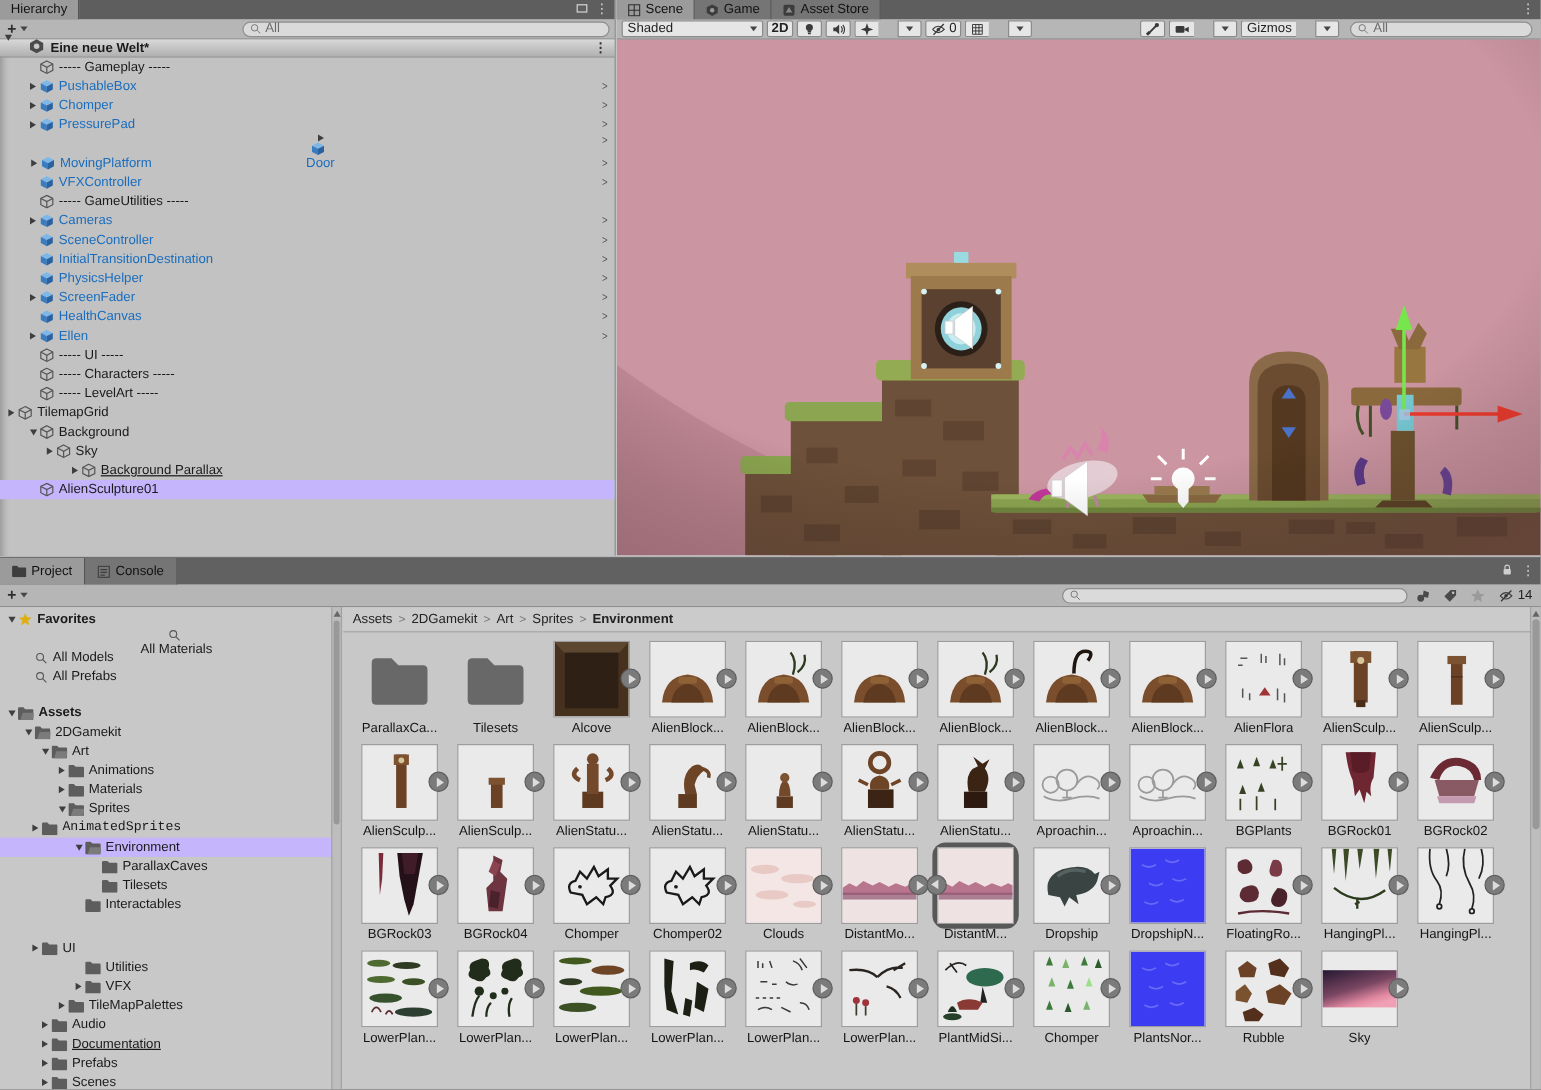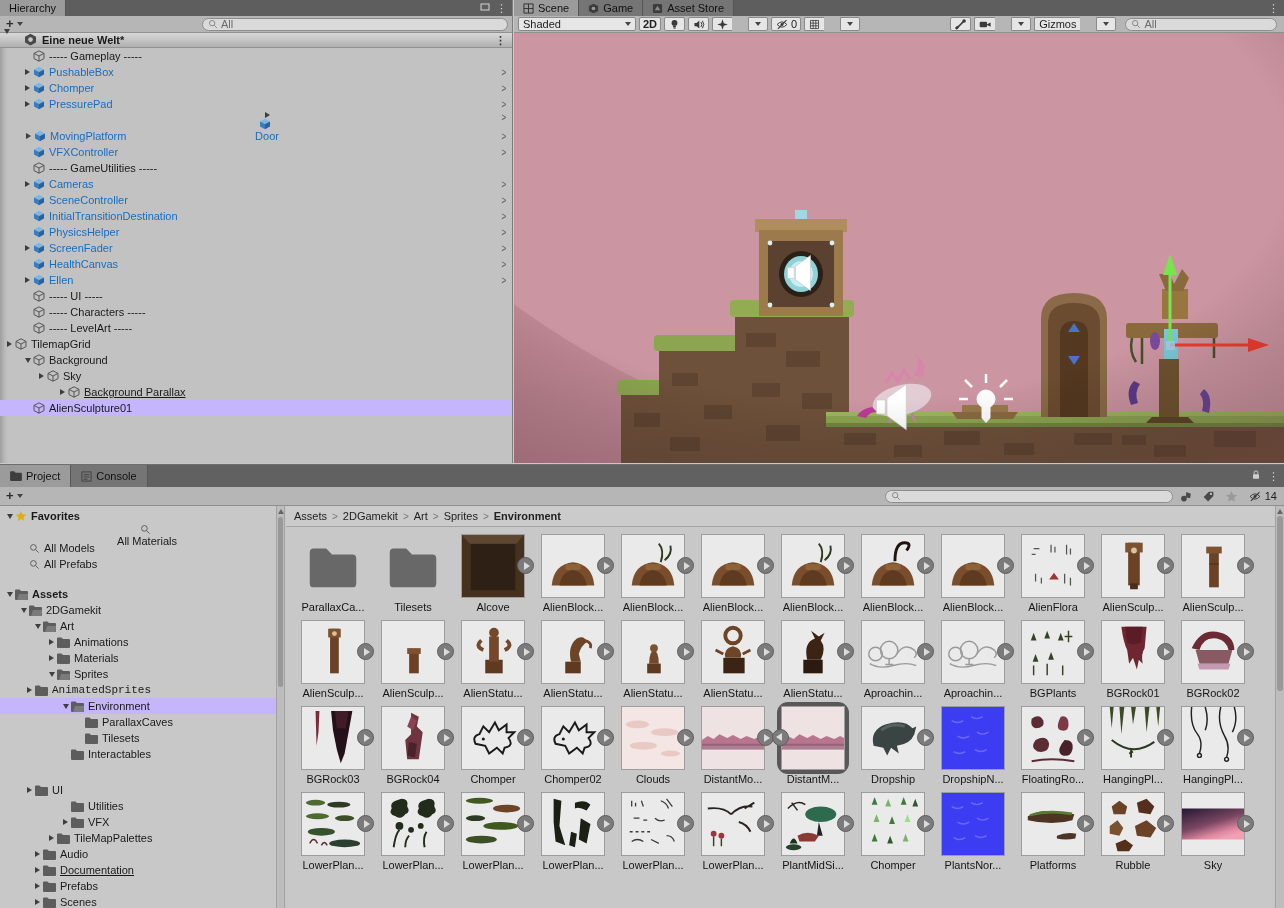--- a/index.html
+++ b/index.html
@@ -1652,33 +1652,20 @@
                   </g>
                 </svg>
               </div>
             </div>
             <div class="asset-label">PlantsNor...</div>
           </div>
           <div class="asset">
             <div class="thumbwrap">
               <div class="thumb">
                 <svg viewBox="0 0 64 64" width="62" height="62">
-                  <path d="M6 24 q14 -8 34 -4 l14 2 -2 6 q-20 6 -46 0 z" fill="#4e3422"></path>
-                  <path d="M8 22 q16 -6 44 -2 l-1 3 q-22 -4 -43 1 z" fill="#5d7a34"></path>
-                  <path d="M36 44 q10 -4 20 -2 l-1 5 q-10 2 -19 0 z" fill="#4e3422"></path>
-                </svg>
-              </div>
-              <div class="badge r"></div>
-            </div>
-            <div class="asset-label">Platforms</div>
-          </div>
-          <div class="asset">
-            <div class="thumbwrap">
-              <div class="thumb">
-                <svg viewBox="0 0 64 64" width="62" height="62">
                   <g fill="#6b4226">
                     <path d="M10 14 l8 -6 8 6 -2 8 h-12 z"></path>
                     <path d="M36 10 l10 -4 8 8 -4 8 -12 -2 z" fill="#54301c"></path>
                     <path d="M8 34 l8 -6 6 8 -4 8 -10 -2 z" fill="#7a5230"></path>
                     <path d="M34 34 l12 -6 10 8 -6 10 -14 -2 z"></path>
                     <path d="M14 52 l10 -4 8 6 -4 6 h-12 z" fill="#54301c"></path>
                   </g>
                 </svg>
               </div>
               <div class="badge r"></div>

